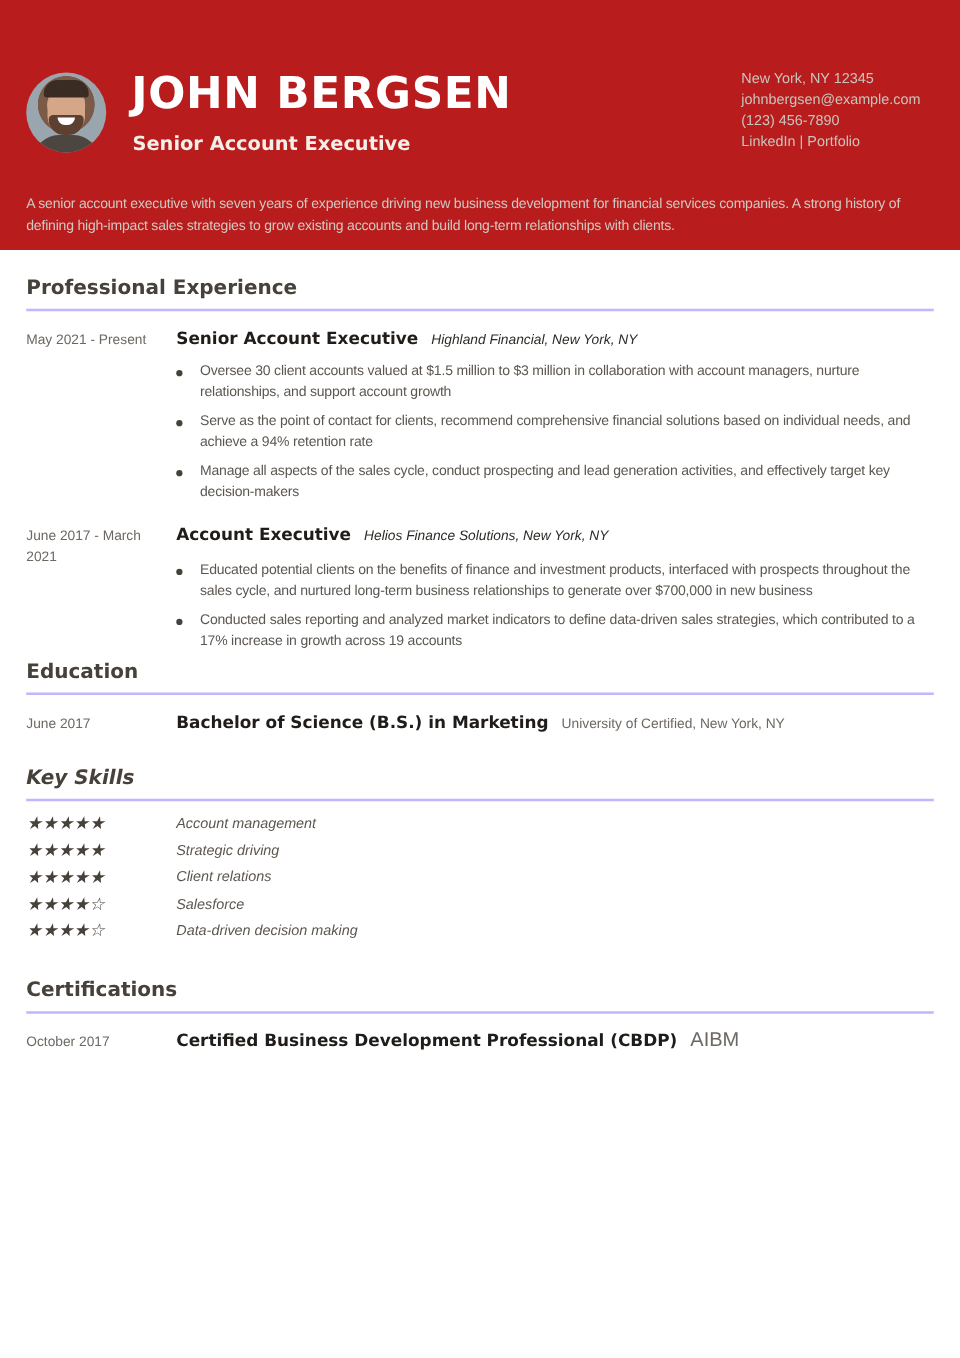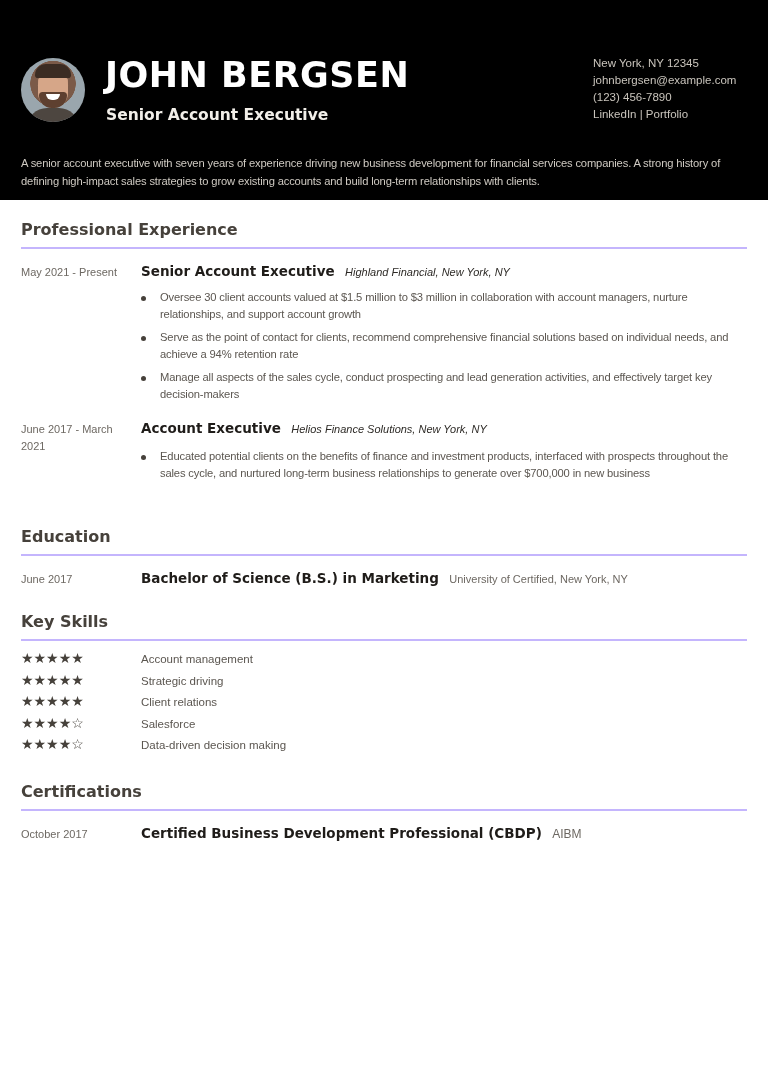--- a/index.html
+++ b/index.html
@@ -1,19 +1,19 @@
 <!DOCTYPE html>
 <html><head>
   <meta charset="utf-8">
   <style>
     * { margin: 0; padding: 0; box-sizing: border-box; }
     html, body { width: 768px; height: 1086px; background: #ffffff; overflow: hidden; }
     body { font-family: "Liberation Sans", sans-serif; color: #3a3733; position: relative; }
 
-    .header { background: #000000; width: 768px; height: 200px; position: relative; }
+    .header { background: #b91c1c; width: 768px; height: 200px; position: relative; }
     .avatar { position: absolute; left: 21px; top: 58px; width: 64px; height: 64px; border-radius: 50%;
       background: radial-gradient(circle at 50% 40%, #c99a7e 0 30%, #7b5a48 31% 45%, #9aa6ad 46% 100%); overflow: hidden; }
     .avatar .hair { position: absolute; left: 14px; top: 6px; width: 36px; height: 14px; background: #3b2c23; border-radius: 16px 16px 4px 4px; }
     .avatar .face { position: absolute; left: 17px; top: 14px; width: 30px; height: 36px; background: #d6a688; border-radius: 14px 14px 16px 16px; }
     .avatar .beard { position: absolute; left: 18px; top: 34px; width: 28px; height: 16px; background: #5e4030; border-radius: 4px 4px 14px 14px; }
     .avatar .smile { position: absolute; left: 25px; top: 36px; width: 14px; height: 6px; background: #fff; border-radius: 0 0 8px 8px; }
     .avatar .shirt { position: absolute; left: 6px; top: 50px; width: 52px; height: 20px; background: #4d4640; border-radius: 20px 20px 0 0; }
 
     .name { position: absolute; left: 105px; top: 55px; font-family: "DejaVu Sans", sans-serif; font-weight: bold;
       font-size: 35px; letter-spacing: 0.5px; color: #ffffff; line-height: 40px; }
@@ -78,36 +78,37 @@
   </div>
 
   <div class="entry" style="top:202px;">
     <div class="entry-date" style="width:95px;">June 2017 - March 2021</div>
     <div class="entry-head">
       <span class="entry-role">Account Executive</span>
       <span class="entry-org">Helios Finance Solutions, New York, NY</span>
     </div>
     <ul class="bullets" style="top:27px;">
       <li><span class="dot"></span><span>Educated potential clients on the benefits of finance and investment products, interfaced with prospects throughout the sales cycle, and nurtured long-term business relationships to generate over $700,000 in new business</span></li>
+      <li><span class="dot"></span><span>Conducted sales reporting and analyzed market indicators to define data-driven sales strategies, which contributed to a 17% increase in growth across 19 accounts</span></li>
     </ul>
   </div>
 </div>
 
 <div class="section" style="top:526px;">
   <div class="section-title">Education</div>
   <div class="entry" style="top:45px;">
     <div class="entry-date">June 2017</div>
     <div class="entry-head">
       <span class="entry-role">Bachelor of Science (B.S.) in Marketing</span>
       <span class="entry-org plain">University of Certified, New York, NY</span>
     </div>
   </div>
 </div>
 
-<div class="section" style="top:611px;">
+<div class="section" style="top:611px;font-style:italic;">
   <div class="section-title">Key Skills</div>
   <div class="skill-row" style="top:39px;">
     <span class="stars">★★★★★</span>
     <span class="skill-name">Account management</span>
   </div>
   <div class="skill-row" style="top:61px;">
     <span class="stars">★★★★★</span>
     <span class="skill-name">Strategic driving</span>
   </div>
   <div class="skill-row" style="top:82px;">
@@ -123,16 +124,16 @@
     <span class="skill-name">Data-driven decision making</span>
   </div>
 </div>
 
 <div class="section" style="top:781px;">
   <div class="section-title">Certifications</div>
   <div class="entry" style="top:45px;">
     <div class="entry-date">October 2017</div>
     <div class="entry-head">
       <span class="entry-role">Certified Business Development Professional (CBDP)</span>
-      <span class="entry-org plain" style="font-size:12px;">AIBM</span>
+      <span class="entry-org plain" style="font-size:16px;">AIBM</span>
     </div>
   </div>
 </div>
 
 </body></html>

